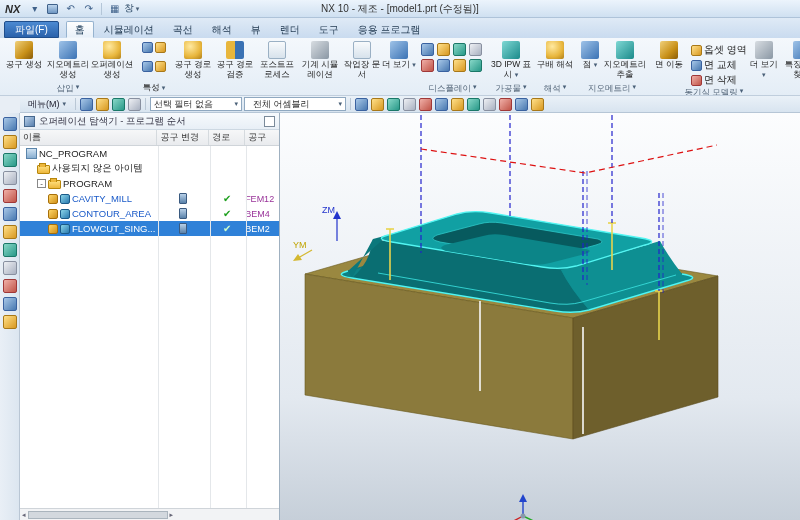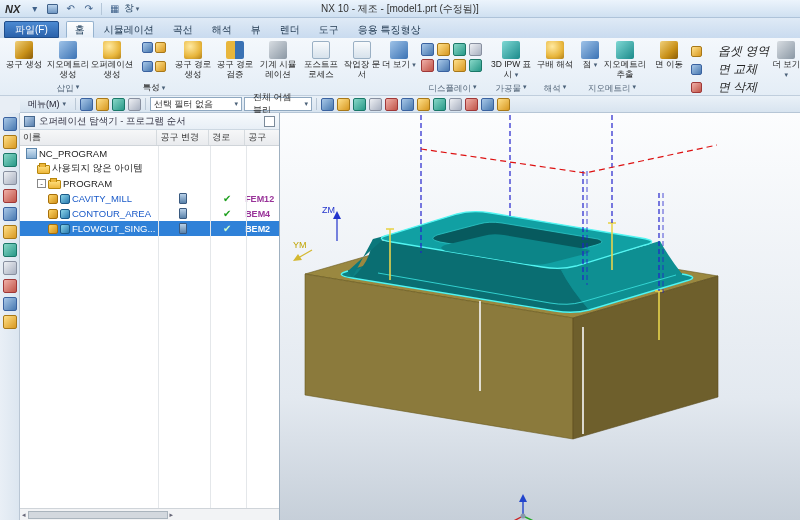--- a/index.html
+++ b/index.html
@@ -49,38 +49,38 @@
   .ig4 { background:linear-gradient(#f8fafc,#d7e2ec); border:1px solid #9ab0c4; }
   .ig5 { background:linear-gradient(135deg,#f0d07a,#c89018 60%,#8a5c08); }
   .ig6 { background:linear-gradient(135deg,#d8dde2,#8a97a4); }
   .igmix { background:linear-gradient(90deg,#e8b63c 50%,#3a72b4 50%); }
   .mini-col { width:36px; display:flex; flex-direction:column; align-items:center; gap:8px; padding-top:3px; }
   .mini-row { display:flex; gap:2px; }
   .mini-label { display:flex; align-items:center; gap:2px; font-size:8.5px; margin-top:2px; }
   .dgrid { display:grid; grid-template-columns:repeat(4,15px); grid-auto-rows:15px; gap:1px;
     padding:4px 3px; align-content:start; }
   .mini-list { display:flex; flex-direction:column; gap:1px; padding:4px 2px 0; }
-  .mini-item { display:flex; align-items:center; gap:16px; font-size:12px; white-space:nowrap;font-style:italic; }
+  .mini-item { display:flex; align-items:center; gap:2px; font-size:10px; white-space:nowrap; }
   .tico { width:13px; height:13px; border-radius:2px; flex:none; }
   .tico.sm { width:11px; height:11px; }
   .tico.rail { width:14px; height:14px; }
   .t1 { background:linear-gradient(135deg,#a8c8e8,#4878b0); border:1px solid #3a62a0; }
   .t2 { background:linear-gradient(135deg,#ffe08a,#d89820); border:1px solid #a87818; }
   .t3 { background:linear-gradient(135deg,#88d8c8,#289888); border:1px solid #1a7868; }
   .t4 { background:linear-gradient(135deg,#eef0f4,#a8b0c0); border:1px solid #8890a0; }
   .t5 { background:linear-gradient(135deg,#f0b0a8,#c05448); border:1px solid #a03838; }
 
   
   #utilitybar { height:17px; display:flex; align-items:center; gap:2px; padding:0 3px;
     background:linear-gradient(#eaf1f8,#d8e4f0); border-bottom:1px solid #b6c6d6; font-size:9px;margin-left:20px; }
   .menu-btn { display:flex; align-items:center; gap:3px; padding:0 5px; color:#223; }
   .udivider { width:1px; height:12px; background:#b9c7d5; margin:0 2px; }
   .dropdown { height:14px; background:#fff; border:1px solid #8fa8c0; display:flex; align-items:center;
     justify-content:space-between; padding:0 3px; gap:4px; color:#333; }
-  .dd-filter { width:92px; } .dd-scope { width:68px;padding-left:8px; }
+  .dd-filter { width:92px; } .dd-scope { width:102px;padding-left:8px; }
   #util-icons-left, #util-icons-right { display:flex; align-items:center; gap:3px; }
 
   
   #content { position:relative; height:407px; display:flex; }
   #leftrail { width:20px; background:linear-gradient(90deg,#e9eff6,#dce6f0); border-right:1px solid #b9c6d4;
     display:flex; flex-direction:column; align-items:center; gap:4px; padding-top:4px; }
 
   
   #navigator { width:260px; background:#fff; border-right:1px solid #9fb0c0; display:flex; flex-direction:column; font-size:9.5px; }
   .nav-title { height:17px; display:flex; align-items:center; gap:4px; padding:0 4px;
@@ -108,21 +108,21 @@
     background:#edb73c; border:1px solid #b8860b; border-bottom:none; }
   .ncicon { width:11px; height:11px; background:linear-gradient(#cfe2f2,#88aed0); border:1px solid #5a84aa; flex:none; }
   .opicon { width:10px; height:10px; border-radius:2px; flex:none; }
   .opa { background:linear-gradient(135deg,#ffd76a,#d09018); border:1px solid #a8700a; }
   .opb { background:linear-gradient(135deg,#8ad4e8,#2a7ab0); border:1px solid #1a5a88; }
   .tcicon { width:8px; height:11px; background:linear-gradient(#b8d0e8,#5a82aa); border:1px solid #3a5a80; border-radius:1px; }
   .check { color:#1fa01f; font-size:10px; font-weight:bold; }
   .selected .check { color:#ccffcc; }
   .nm { overflow:hidden; text-overflow:ellipsis; }
   .nm-blue { color:#1a5ac8; } .selected .nm-blue, .selected .nm { color:#fff; }
-  .tooltxt { color:#993399;font-weight:bold; } .selected .tooltxt { color:#fff; }
+  .tooltxt { color:#993399; } .selected .tooltxt { color:#fff; }
   .nav-hscroll { height:12px; border-top:1px solid #cfd4d9; background:#f2f3f5; display:flex; align-items:center; padding:0 2px; gap:2px; }
   .hs-arrow { font-size:7px; color:#667; }
   .hs-thumb { width:140px; height:8px; background:#d3d8de; border:1px solid #aab4bd; }
 
   
   #viewport { flex:1; position:relative; background:#fff; }
   #viewport svg { display:block; width:100%; height:100%; }
 </style>
 </head>
 <body>
@@ -149,21 +149,21 @@
   <div id="tabbar">
     <div class="file-btn">파일(F)</div>
     <div id="tabs" style="display:flex;gap:1px;">
         <div class="tab active">홈</div>
         <div class="tab">시뮬레이션</div>
         <div class="tab">곡선</div>
         <div class="tab">해석</div>
         <div class="tab">뷰</div>
         <div class="tab">렌더</div>
         <div class="tab">도구</div>
-        <div class="tab">응용 특징형상</div>
+        <div class="tab">응용 프로그램</div>
       </div>
   </div>
 
   <div id="ribbon">
 
     <div class="rgroup">
       <div class="rgroup-content">
         <div class="rbtn w44">
           <span class="ricon ig5"></span>
           <span class="lbl">공구 생성</span>
@@ -202,27 +202,27 @@
           </div>
         </div>
         <div class="rbtn">
           <span class="ricon ig1"></span>
           <span class="lbl">공구 경로 생성</span>
         </div>
         <div class="rbtn">
           <span class="ricon igmix"></span>
           <span class="lbl">공구 경로 검증</span>
         </div>
+        <div class="rbtn">
+          <span class="ricon ig4"></span>
+          <span class="lbl">포스트프로세스</span>
+        </div>
         <div class="rbtn w44">
           <span class="ricon ig6"></span>
           <span class="lbl">기계 시뮬레이션</span>
-        </div>
-        <div class="rbtn">
-          <span class="ricon ig4"></span>
-          <span class="lbl">포스트프로세스</span>
         </div>
         <div class="rbtn w40">
           <span class="ricon ig4"></span>
           <span class="lbl">작업장 문서</span>
         </div>
         <div class="rbtn w34">
           <span class="ricon ig2"></span>
           <span class="lbl"><span>더 보기</span> <span class="dd-arrow">▾</span></span>
         </div>
       </div>

